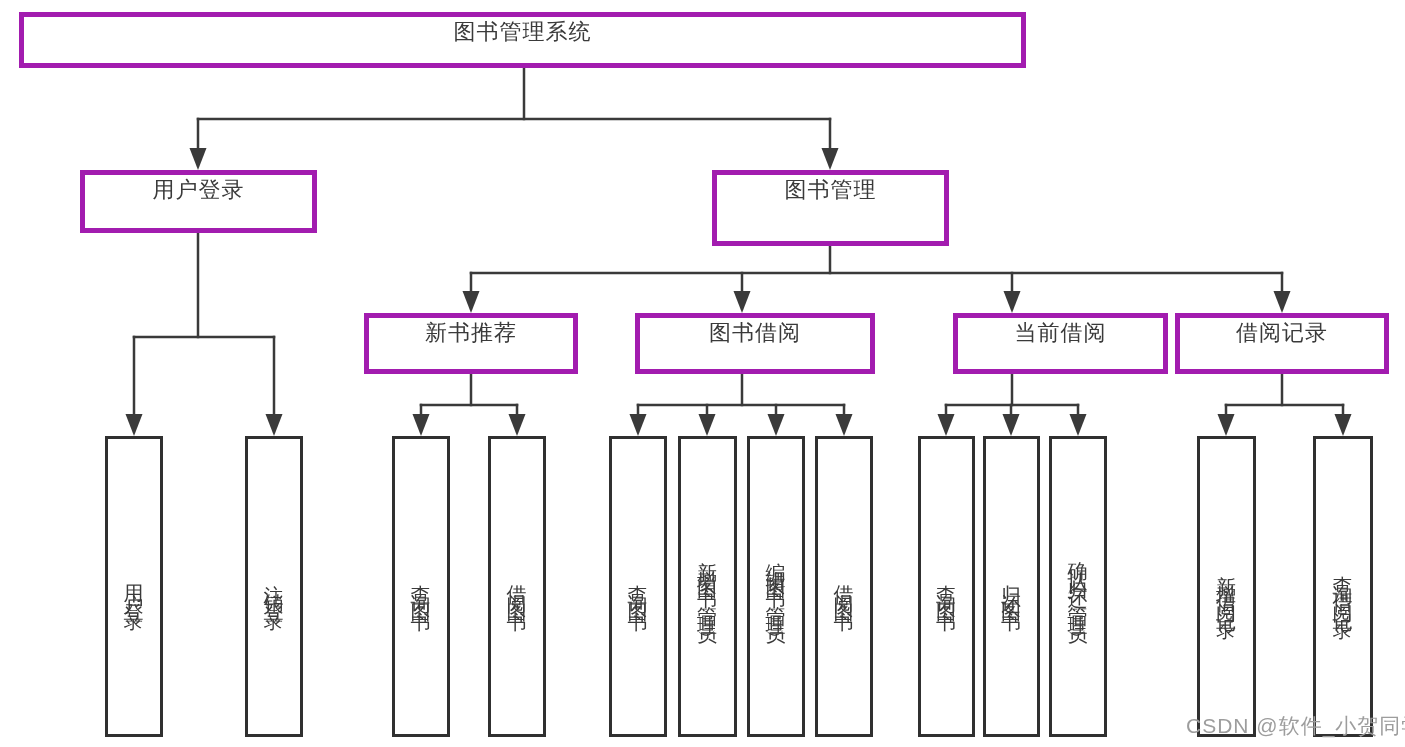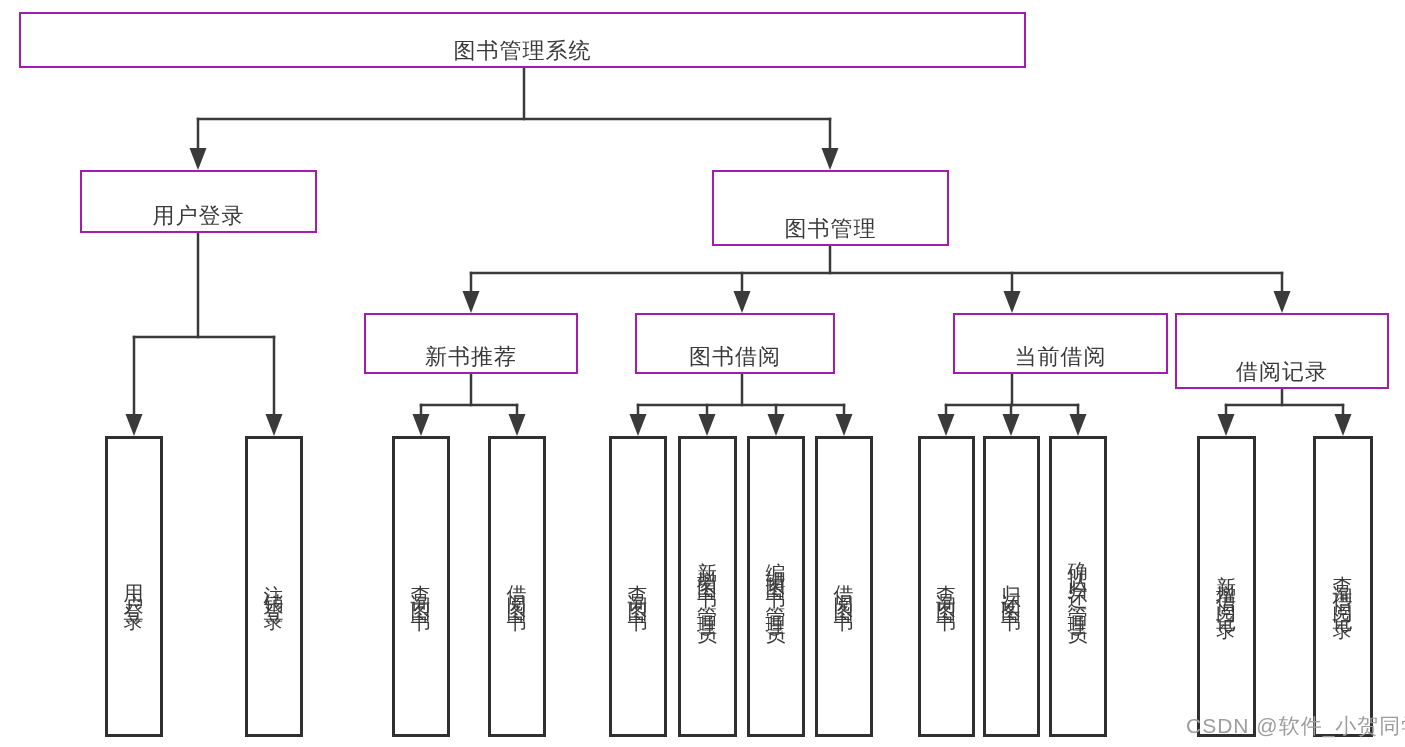--- a/index.html
+++ b/index.html
@@ -14,23 +14,23 @@
   }
   svg.connectors {
     position: absolute;
     left: 0; top: 0;
     pointer-events: none;
   }
   .hbox {
     position: absolute;
     box-sizing: border-box;
     background: #ffffff;
-    border: 2px solid #a21caf;
+    border: 5px solid #a21caf;
     display: flex;
-    align-items: flex-end;
+    align-items: flex-start;
     justify-content: center;
     font-size: 22px;
     letter-spacing: 1px;
     white-space: nowrap;
   }
   .vbox {
     position: absolute;
     box-sizing: border-box;
     background: #ffffff;
     border: 3px solid #303030;
@@ -145,27 +145,27 @@
   <div class="hbox" style="left:80px; top:170px; width:237px; height:63px;">
     <span>用户登录</span>
   </div>
   <div class="hbox" style="left:712px; top:170px; width:237px; height:76px;">
     <span>图书管理</span>
   </div>
 
   <div class="hbox" style="left:364px; top:313px; width:214px; height:61px;">
     <span>新书推荐</span>
   </div>
-  <div class="hbox" style="left:635px; top:313px; width:200px; height:61px;">
+  <div class="hbox" style="left:635px; top:313px; width:240px; height:61px;">
     <span>图书借阅</span>
   </div>
   <div class="hbox" style="left:953px; top:313px; width:215px; height:61px;">
     <span>当前借阅</span>
   </div>
-  <div class="hbox" style="left:1175px; top:313px; width:214px; height:76px;">
+  <div class="hbox" style="left:1175px; top:313px; width:214px; height:61px;">
     <span>借阅记录</span>
   </div>
 
   <div class="vbox" style="left:105px; top:436px; width:58px; height:301px;">
     <span class="vtext">用户登录</span>
   </div>
   <div class="vbox" style="left:245px; top:436px; width:58px; height:301px;">
     <span class="vtext">注销登录</span>
   </div>
 

